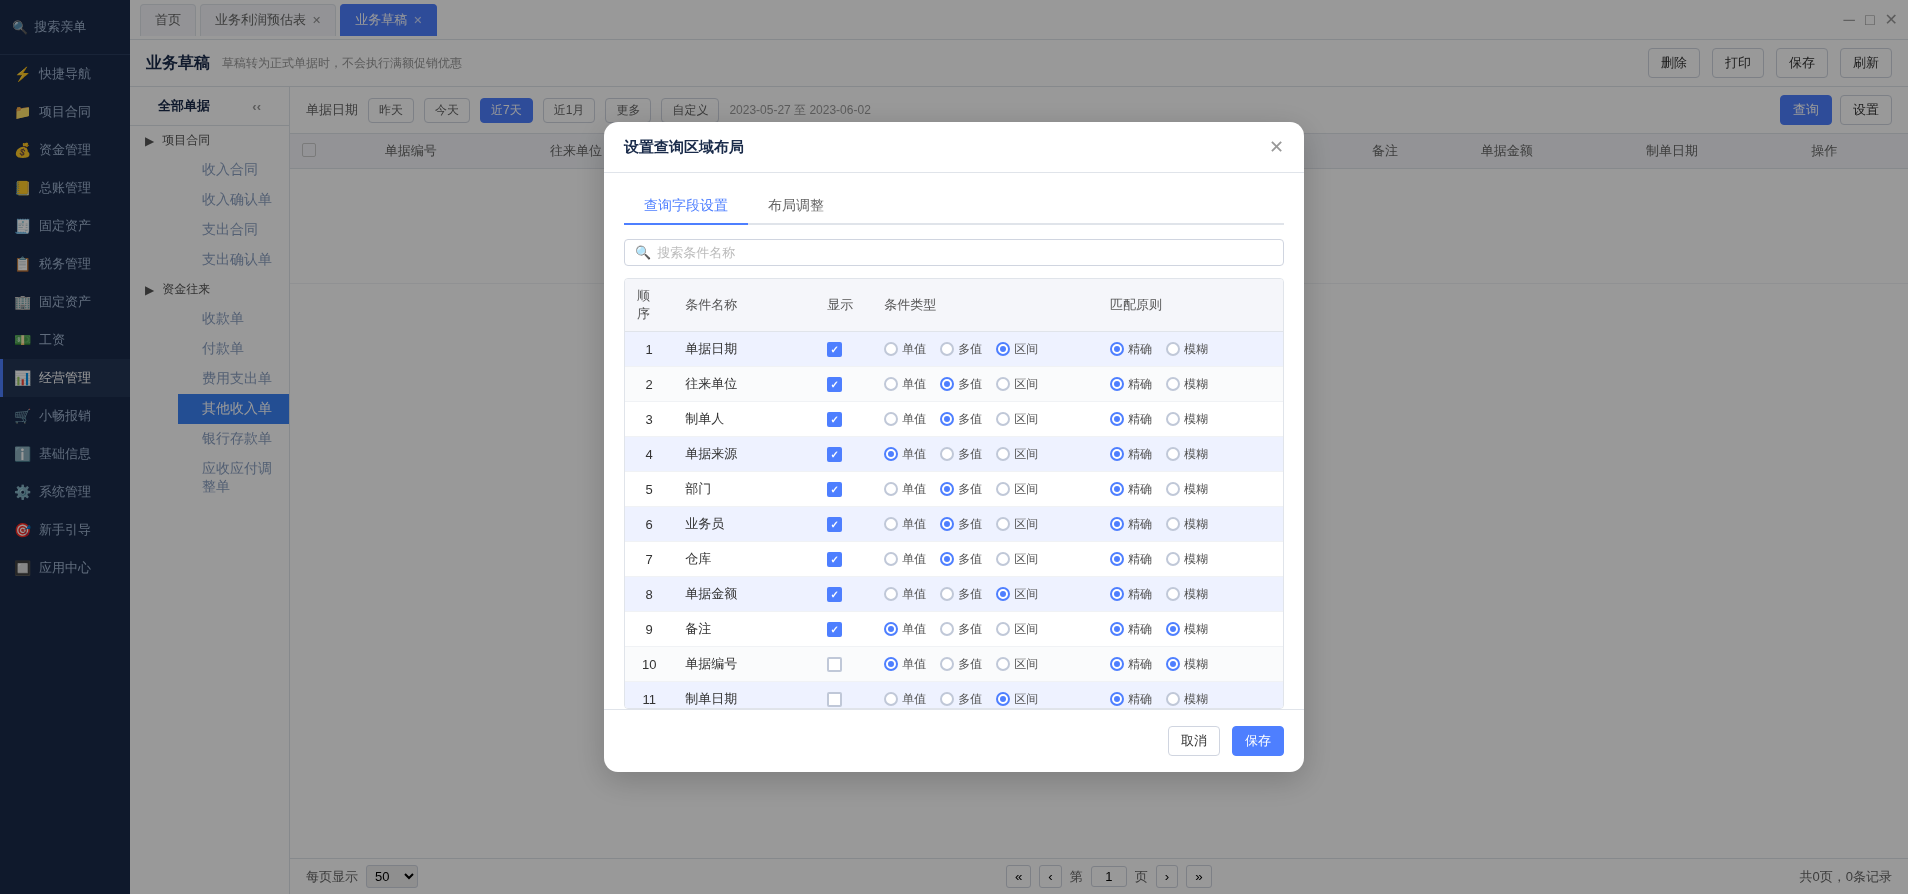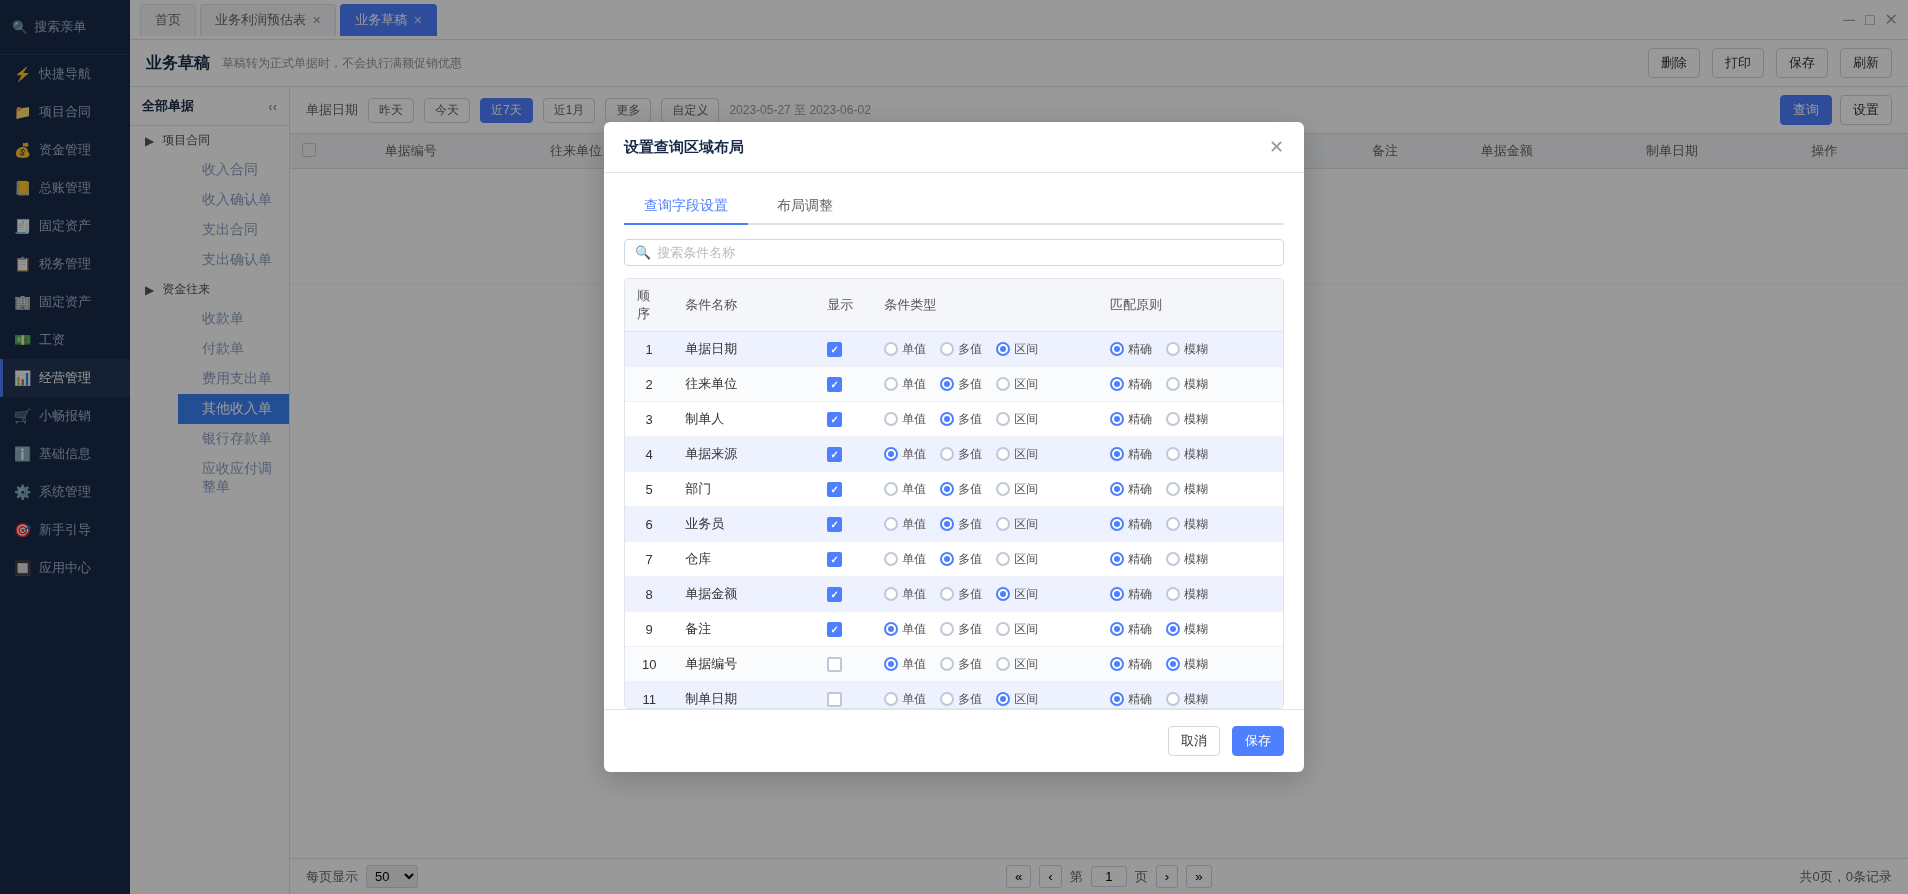--- a/index.html
+++ b/index.html
@@ -53,29 +53,29 @@
     .bottom-bar { background: #fff; border-top: 1px solid #e0e4ea; padding: 6px 16px; display: flex; align-items: center; justify-content: space-between; font-size: 13px; color: #666; }
     .pagination { display: flex; align-items: center; gap: 8px; }
     .page-nav { padding: 3px 8px; border: 1px solid #d0d5e0; border-radius: 3px; cursor: pointer; background: #fff; }
 
     
     .sidebar-sub { padding: 6px 12px 6px 24px; font-size: 14px; color: #8a9fc0; cursor: pointer; margin-left: 48px; }
     .sidebar-sub.active { color: #fff; background: #3b82f6; }
 
     
     .modal-overlay { position: fixed; top: 0; left: 0; right: 0; bottom: 0; background: rgba(0,0,0,0.4); z-index: 1000; display: flex; align-items: center; justify-content: center; }
-    .modal { background: #fff; border-radius: 6px; width: 700px; max-height: 650px; display: flex; flex-direction: column; box-shadow: 0 8px 32px rgba(0,0,0,0.2); }
+    .modal { background: #fff; border-radius: 14px; width: 700px; max-height: 650px; display: flex; flex-direction: column; box-shadow: 0 8px 32px rgba(0,0,0,0.2); }
     .modal-header { display: flex; align-items: center; justify-content: space-between; padding: 14px 20px; border-bottom: 1px solid #e0e4ea; }
     .modal-title { font-size: 15px; font-weight: 600; color: #1a2b4a; }
     .modal-close { cursor: pointer; font-size: 18px; color: #999; }
     .modal-body { flex: 1; overflow: hidden; display: flex; flex-direction: column; padding: 16px 20px 0; }
     .modal-footer { padding: 16px 20px; border-top: 1px solid #e0e4ea; display: flex; justify-content: flex-end; gap: 12px; }
 
     
-    .modal-tabs { display: flex; gap: 9px; border-bottom: 2px solid #e0e4ea; margin-bottom: 14px; }
+    .modal-tabs { display: flex; gap: 0; border-bottom: 2px solid #e0e4ea; margin-bottom: 14px; }
     .modal-tab { padding: 8px 20px; cursor: pointer; font-size: 14px; color: #666; border-bottom: 2px solid transparent; margin-bottom: -2px; }
     .modal-tab.active { color: #4e7fff; border-bottom-color: #4e7fff; font-weight: 500; }
 
     
     .modal-search { display: flex; align-items: center; border: 1px solid #d0d5e0; border-radius: 4px; padding: 5px 10px; gap: 6px; margin-bottom: 12px; }
     .modal-search input { border: none; outline: none; font-size: 13px; color: #333; width: 200px; }
     .modal-search input::placeholder { color: #bbb; }
 
     
     .modal-table-wrap { flex: 1; overflow-y: auto; border: 1px solid #e0e4ea; border-radius: 4px; }
@@ -205,21 +205,21 @@
         <button class="btn">删除</button>
         <button class="btn">打印</button>
         <button class="btn">保存</button>
         <button class="btn">刷新</button>
       </div>
     </div>
 
     <div style="display:flex; flex:1; overflow:hidden;">
 
       <div style="width:160px; background:#fff; border-right:1px solid #e0e4ea; overflow-y:auto; flex-shrink:0;">
-        <div style="display:flex; align-items:center; justify-content:space-between; padding:10px 12px; border-bottom:1px solid #e0e4ea; font-size:13px; font-weight:600; color:#1a2b4a;">
+        <div style="display:flex; align-items:center; justify-content:space-between; padding:10px 28px; border-bottom:1px solid #e0e4ea; font-size:13px; font-weight:600; color:#1a2b4a;">
           <span>全部单据</span>
           <span style="cursor:pointer; color:#999;">‹‹</span>
         </div>
         <div class="sidebar-item" style="font-size:12px; padding:6px 12px; color:#555;">
           <span>▶</span>
           <span>项目合同</span>
         </div>
         <div class="sidebar-sub">收入合同</div>
         <div class="sidebar-sub">收入确认单</div>
         <div class="sidebar-sub">支出合同</div>

